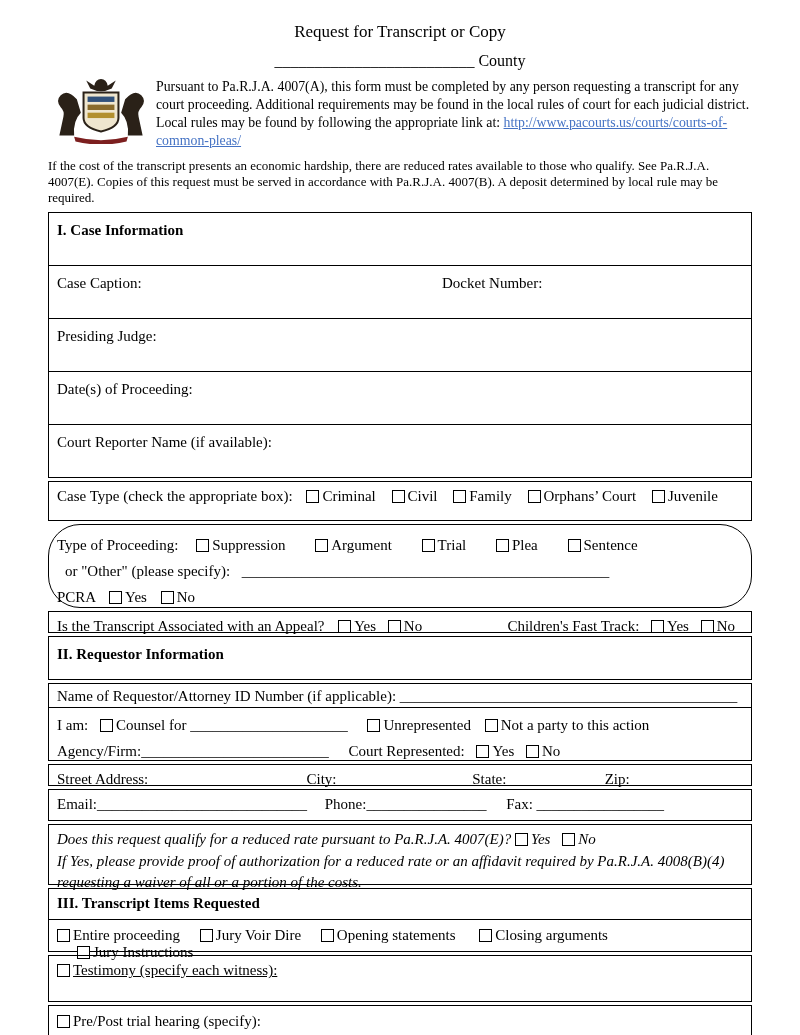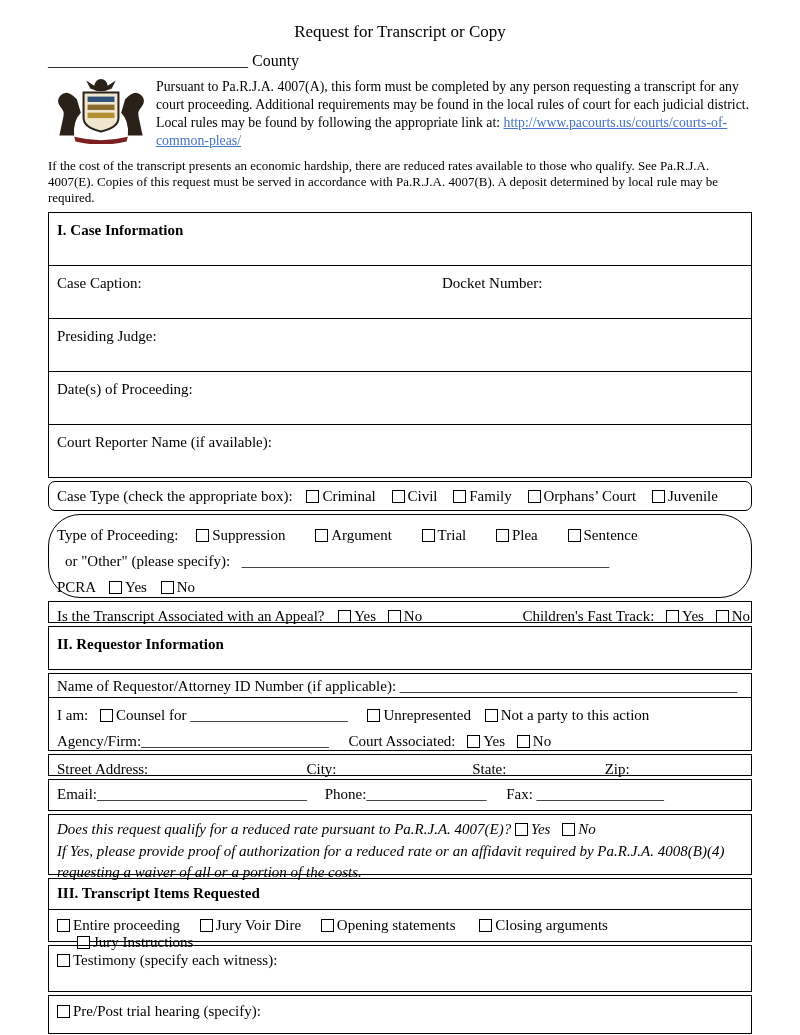--- a/index.html
+++ b/index.html
@@ -3,51 +3,51 @@
 <meta charset="utf-8">
 <style>
   * { box-sizing: border-box; }
   html, body { margin: 0; padding: 0; }
   body {
     width: 800px; height: 1035px; background: #ffffff; color: #000;
     font-family: "Liberation Serif", serif;
   }
   .page { position: relative; width: 800px; height: 1035px; padding: 16px 48px 0 48px; }
   .title { text-align: center; font-size: 17px; margin-top: 6px; }
-  .county { text-align: left; font-size: 16px; margin-top: 10px; }
+  .county { text-align: center; font-size: 16px; margin-top: 10px; }
   .intro { display: flex; margin-top: 4px; }
   .logo { flex: 0 0 104px; width: 104px; padding: 2px 6px 0 6px; }
   .intro-text { font-size: 13.8px; line-height: 1.3; padding-left: 4px; padding-top: 4px; }
   .link { color: var(--link, #4472c4); text-decoration: underline; cursor: pointer; }
   .hardship { font-size: 13px; line-height: 1.25; margin-top: 8px; }
 
   .bx { position: relative; border: 1px solid #000; margin-top: -1px; padding: 9px 8px 0 8px; font-size: 15px; }
   .first { margin-top: 6px; }
   .gap { margin-top: 3px; }
   .gap8 { margin-top: 8px; }
   .hdr { font-weight: bold; }
   .h38 { height: 54px; }
   .h44 { height: 44px; }
   .h32 { height: 32px; padding-top: 6px; }
   .h31 { height: 22px; padding-top: 6px; }
-  .h30 { height: 30px; padding-top: 6px; border-radius: 7px; }
+  .h30 { height: 40px; padding-top: 6px; }
   .h25 { height: 25px; padding-top: 4px; }
   .h33 { height: 33px; padding-top: 7px; }
-  .h47 { height: 47px; padding-top: 6px; }
+  .h47 { height: 47px; padding-top: 6px; text-decoration: underline; }
   .h39 { height: 39px; padding-top: 7px; }
   .h54 { height: 54px; padding-top: 4px; }
   .h84 { height: 84px; padding-top: 7px; border-radius: 32px; }
   .h79 { height: 61px; padding-top: 6px; font-style: italic; }
 
   .cb { display: inline-block; width: 13px; height: 13px; border: 1.4px solid #000; background: #fff; vertical-align: -2px; margin-right: 3px; }
   .ck { white-space: nowrap; }
   .ml8 { margin-left: 8px; } .ml10 { margin-left: 10px; } .ml12 { margin-left: 12px; }
   .ml14 { margin-left: 14px; } .ml16 { margin-left: 16px; } .ml20 { margin-left: 20px; } .ml26 { margin-left: 26px; }
   .abs2 { position: absolute; left: 393px; top: 9px; }
-  .right-group { position: absolute; right: 1px; top: 6px; margin-left: 40px; }
+  .right-group { position: absolute; right: 16px; top: 6px; margin-left: 40px; }
   .pline { line-height: 26px; }
   .note-line { font-style: italic; line-height: 21px; margin-top: 3px; }
 
   .footer { margin-top: 10px; border-top: 1px solid var(--footer, #4472c4); padding-top: 3px; display: flex; justify-content: space-between; align-items: baseline; }
   .footer-page { color: #000; font-size: 15px; }
 </style>
 </head>
 <body>
 
 <div class="page">
@@ -149,21 +149,21 @@
 
   <div class="bx h54">
     <div class="pline">
       <span>I am:</span>
       <span class="ck ml8"><span class="cb"></span><span>Counsel for </span></span><span>_____________________</span>
       <span class="ck ml16"><span class="cb"></span><span>Unrepresented</span></span>
       <span class="ck ml10"><span class="cb"></span><span>Not a party to this action</span></span>
     </div>
     <div class="pline">
       <span>Agency/Firm:</span><span>_________________________</span>
-      <span class="ml16">Court Associated:</span>
+      <span class="ml16">Court Represented:</span>
       <span class="ck ml8"><span class="cb"></span><span>Yes</span></span>
       <span class="ck ml8"><span class="cb"></span><span>No</span></span>
     </div>
   </div>
 
   <div class="bx gap h31">
     <span>Street Address:</span><span>___________________</span>
     <span class="ml12">City:</span><span>________________</span>
     <span class="ml12">State:</span><span>___________</span>
     <span class="ml12">Zip:</span><span>__________</span>

